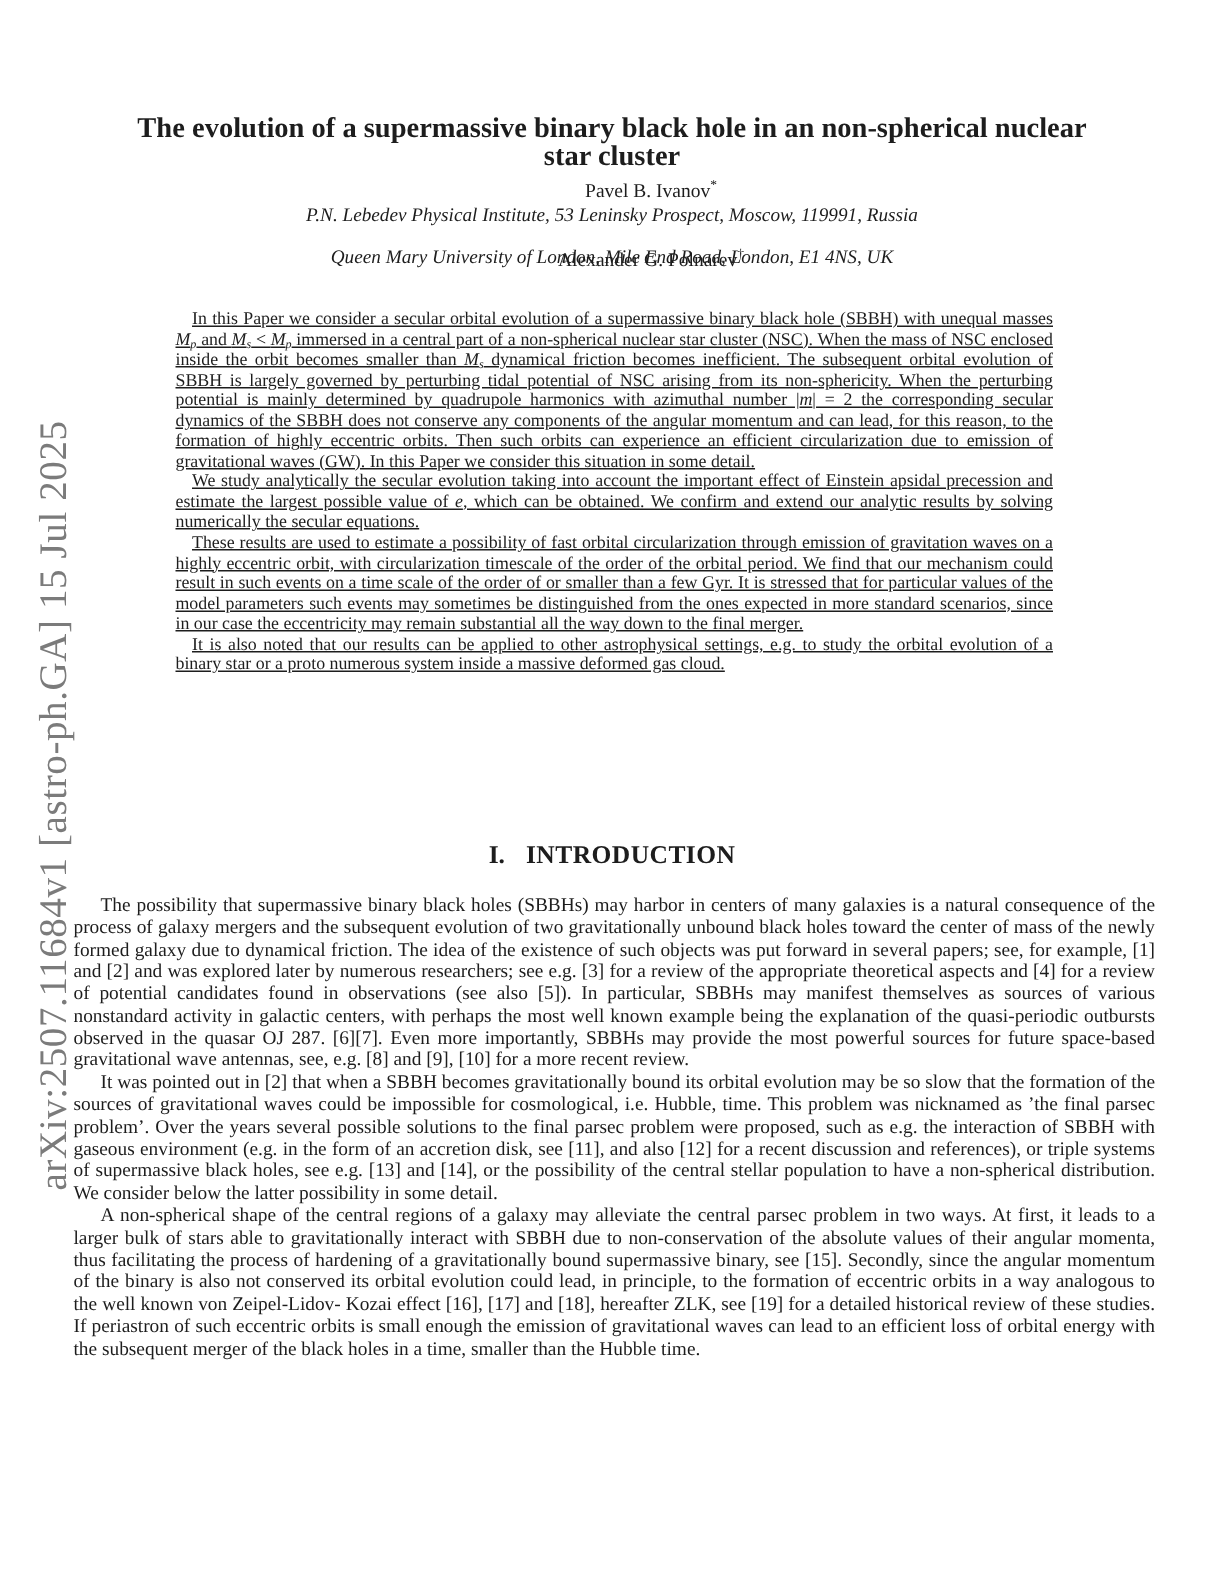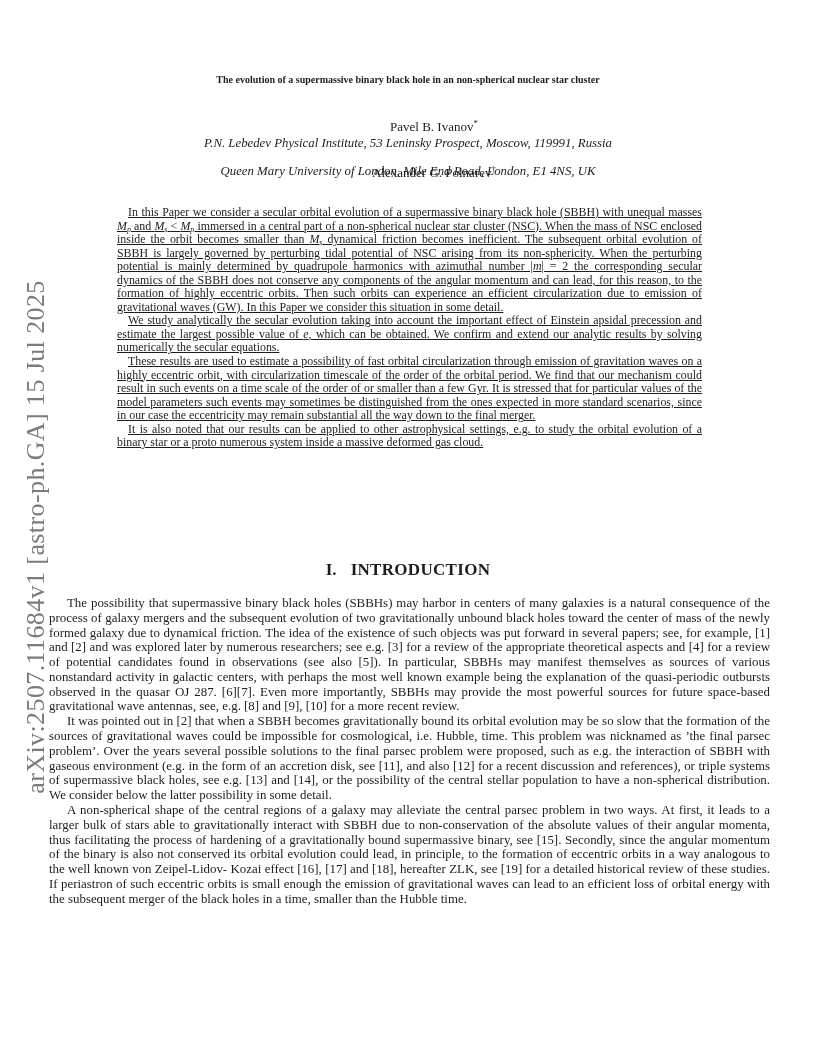--- a/index.html
+++ b/index.html
@@ -10,21 +10,21 @@
   }
   .watermark {
     position:absolute; top:537px; left:36px;
     transform:translate(-50%,-50%) rotate(-90deg);
     white-space:nowrap; font-size:26px; letter-spacing:0.4px;
     color:#7b7b7b;
   }
   .title {
     position:absolute; top:64px; left:50%; transform:translateX(-50%);
     width:664px; text-align:center; font-weight:bold;
-    font-size:10px; line-height:18.8px;
+    font-size:19px; line-height:18.8px;
   }
   .author-name {
     position:absolute; left:0; width:100%; text-align:center;
     font-size:13px; line-height:14px;padding-left:26px;
   }
   .author-name sup { font-size:9px; line-height:0; }
   .affiliation {
     position:absolute; left:0; width:100%; text-align:center;
     font-style:italic; font-size:12.8px; line-height:14px;
   }

